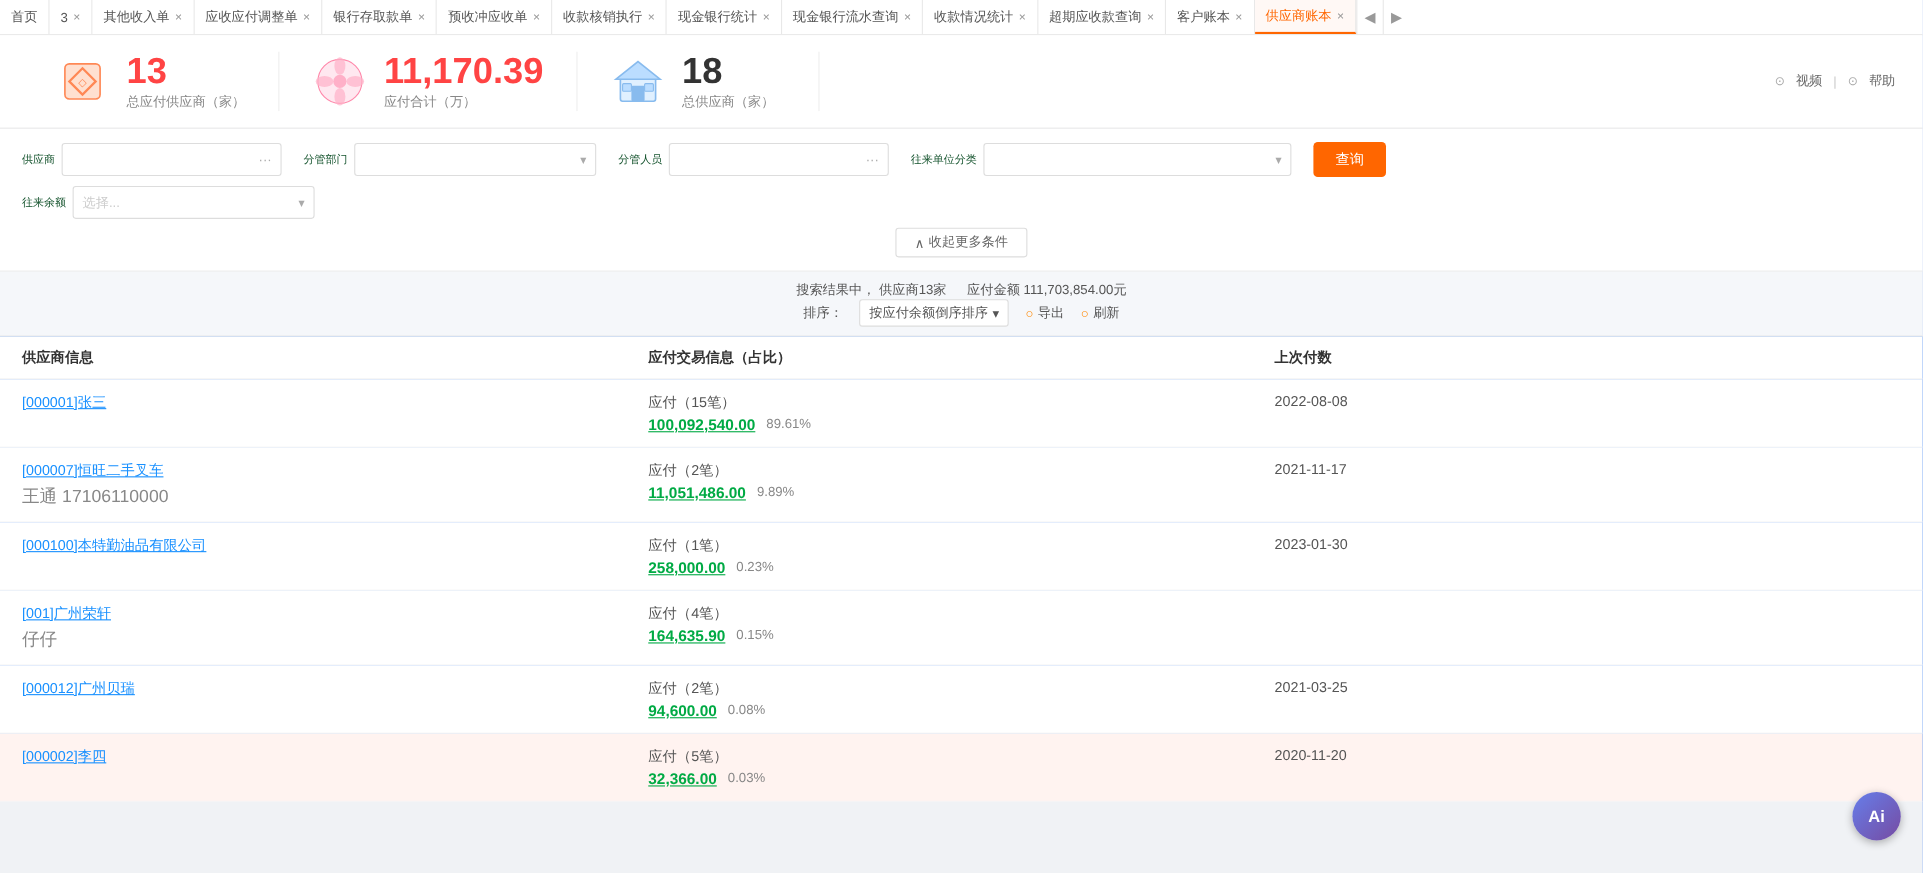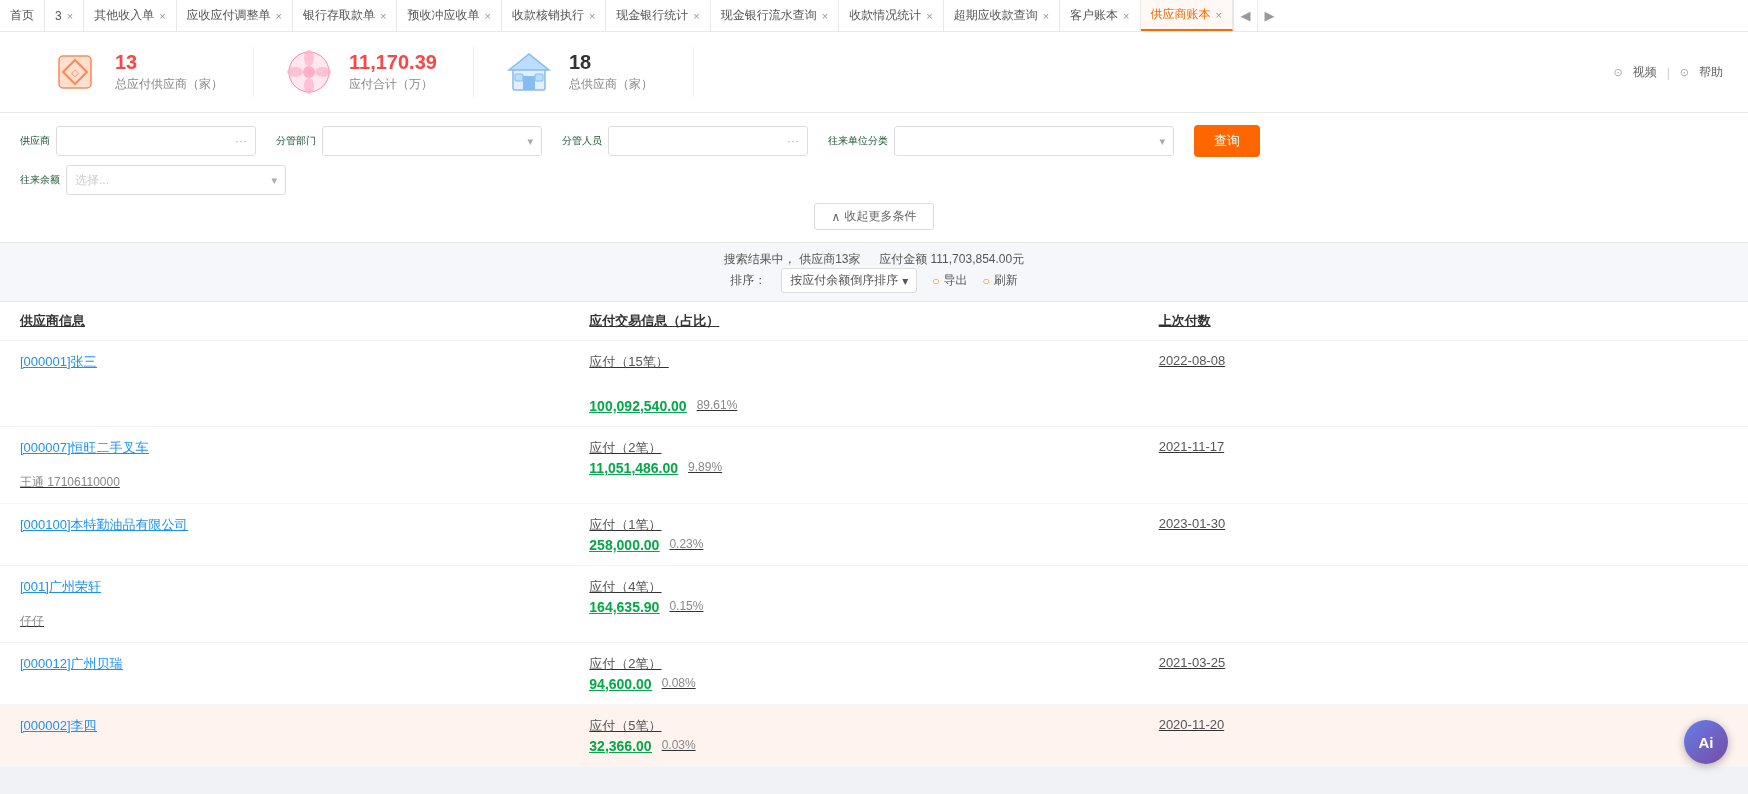--- a/index.html
+++ b/index.html
@@ -65,21 +65,21 @@
     .summary-icon {
       width: 50px;
       height: 50px;
       margin-right: 15px;
       display: flex;
       align-items: center;
       justify-content: center;
     }
     .summary-icon svg { width: 48px; height: 48px; }
     .summary-text .big-num {
-      font-size: 20px;
+      font-size: 33px;
       font-weight: bold;
       color: #ff4444;
       line-height: 1;
     }
     .summary-text .big-num.dark { color: #333; }
     .summary-text .sub-label {
       font-size: 12px;
       color: #888;
       margin-top: 4px;
     }
@@ -205,21 +205,20 @@
       gap: 4px;
       color: #555;
       cursor: pointer;
       font-size: 12px;
     }
 
     
     .data-table {
       background: #3b82f6;
       width: 100%;
-      text-decoration: underline;
     }
     .table-header {
       display: grid;
       grid-template-columns: 1fr 1fr 1fr;
       padding: 10px 20px;
       background: #fff;
       border-bottom: 1px solid #f0f0f0;
       font-weight: bold;
       color: #333;
       font-size: 13px;
@@ -232,21 +231,21 @@
       align-items: start;
       background: #fff;
     }
     .table-row.highlighted { background: #fff3f0; }
     .supplier-link {
       color: #1890ff;
       text-decoration: underline;
       cursor: pointer;
       font-size: 13px;
     }
-    .supplier-sub { color: #888; font-size: 12px; margin-top: 17px; }
+    .supplier-sub { color: #888; font-size: 16px; margin-top: 4px; }
     .trans-label { color: #555; font-size: 13px; }
     .trans-amount {
       color: #00aa44;
       font-size: 14px;
       font-weight: bold;
       text-decoration: underline;
       cursor: pointer;
       margin-top: 3px;
     }
     .trans-percent { color: #888; font-size: 12px; margin-left: 10px; }
@@ -461,21 +460,21 @@
       <div>应付交易信息（占比）</div>
       <div>上次付数</div>
     </div>
 
     <div class="table-row" id="row-000001">
       <div>
         <div class="supplier-link">[000001]张三</div>
       </div>
       <div>
         <div class="trans-label">应付（15笔）</div>
-        <div style="display:flex;align-items:center;margin-top:24px;">
+        <div style="display:flex;align-items:center;">
           <span class="trans-amount">100,092,540.00</span>
           <span class="trans-percent">89.61%</span>
         </div>
       </div>
       <div>
         <span class="last-pay-date">2022-08-08</span>
       </div>
     </div>
 
     <div class="table-row" id="row-000007">

